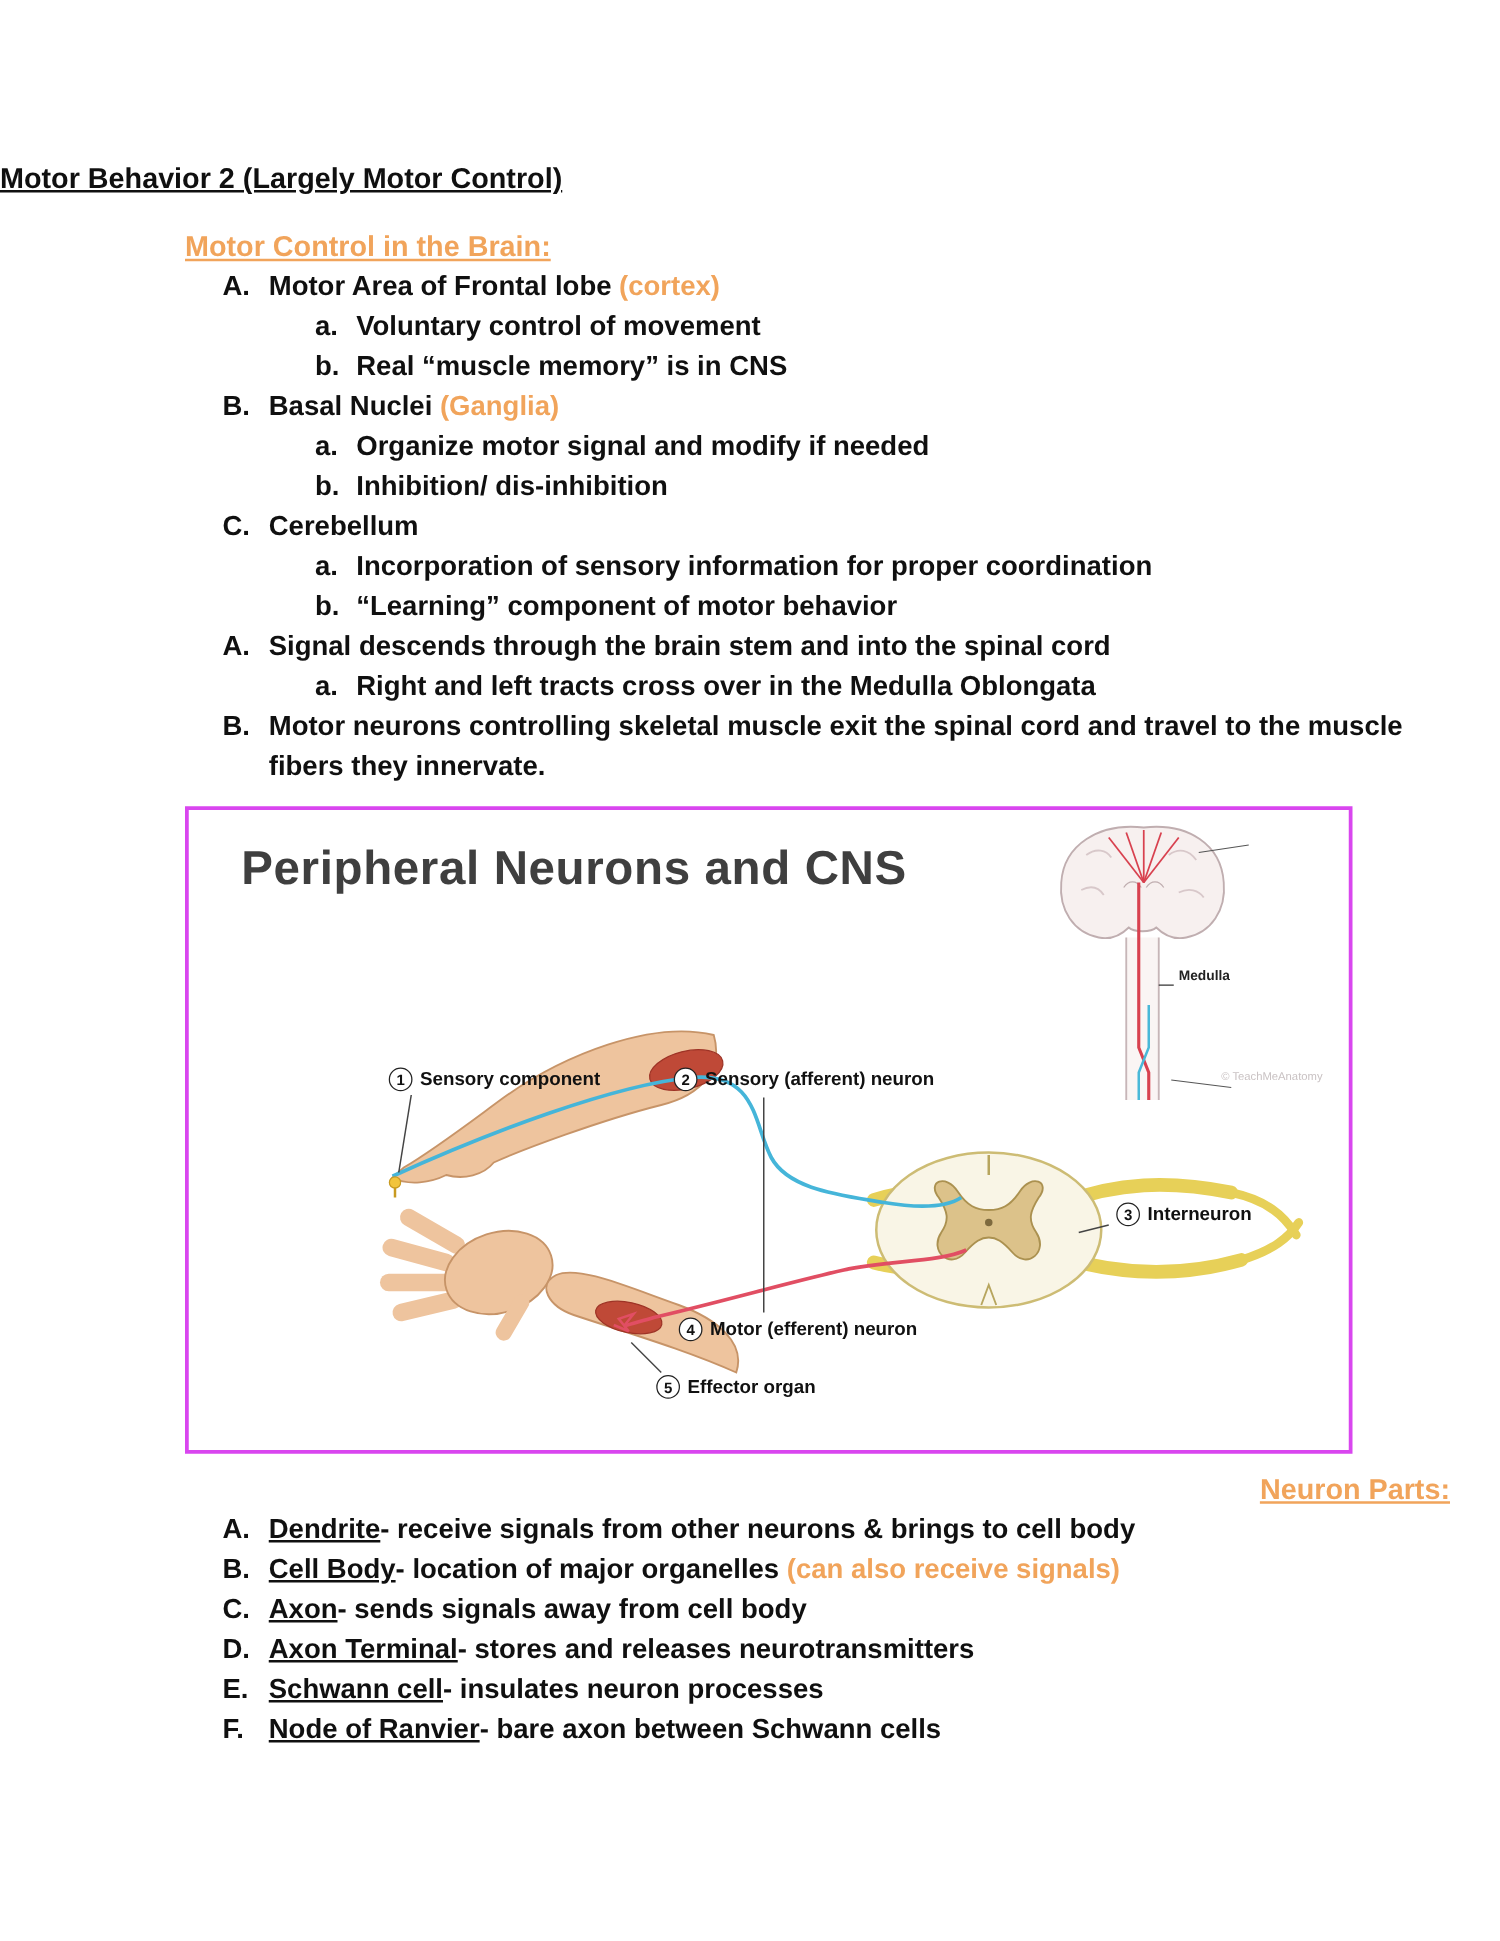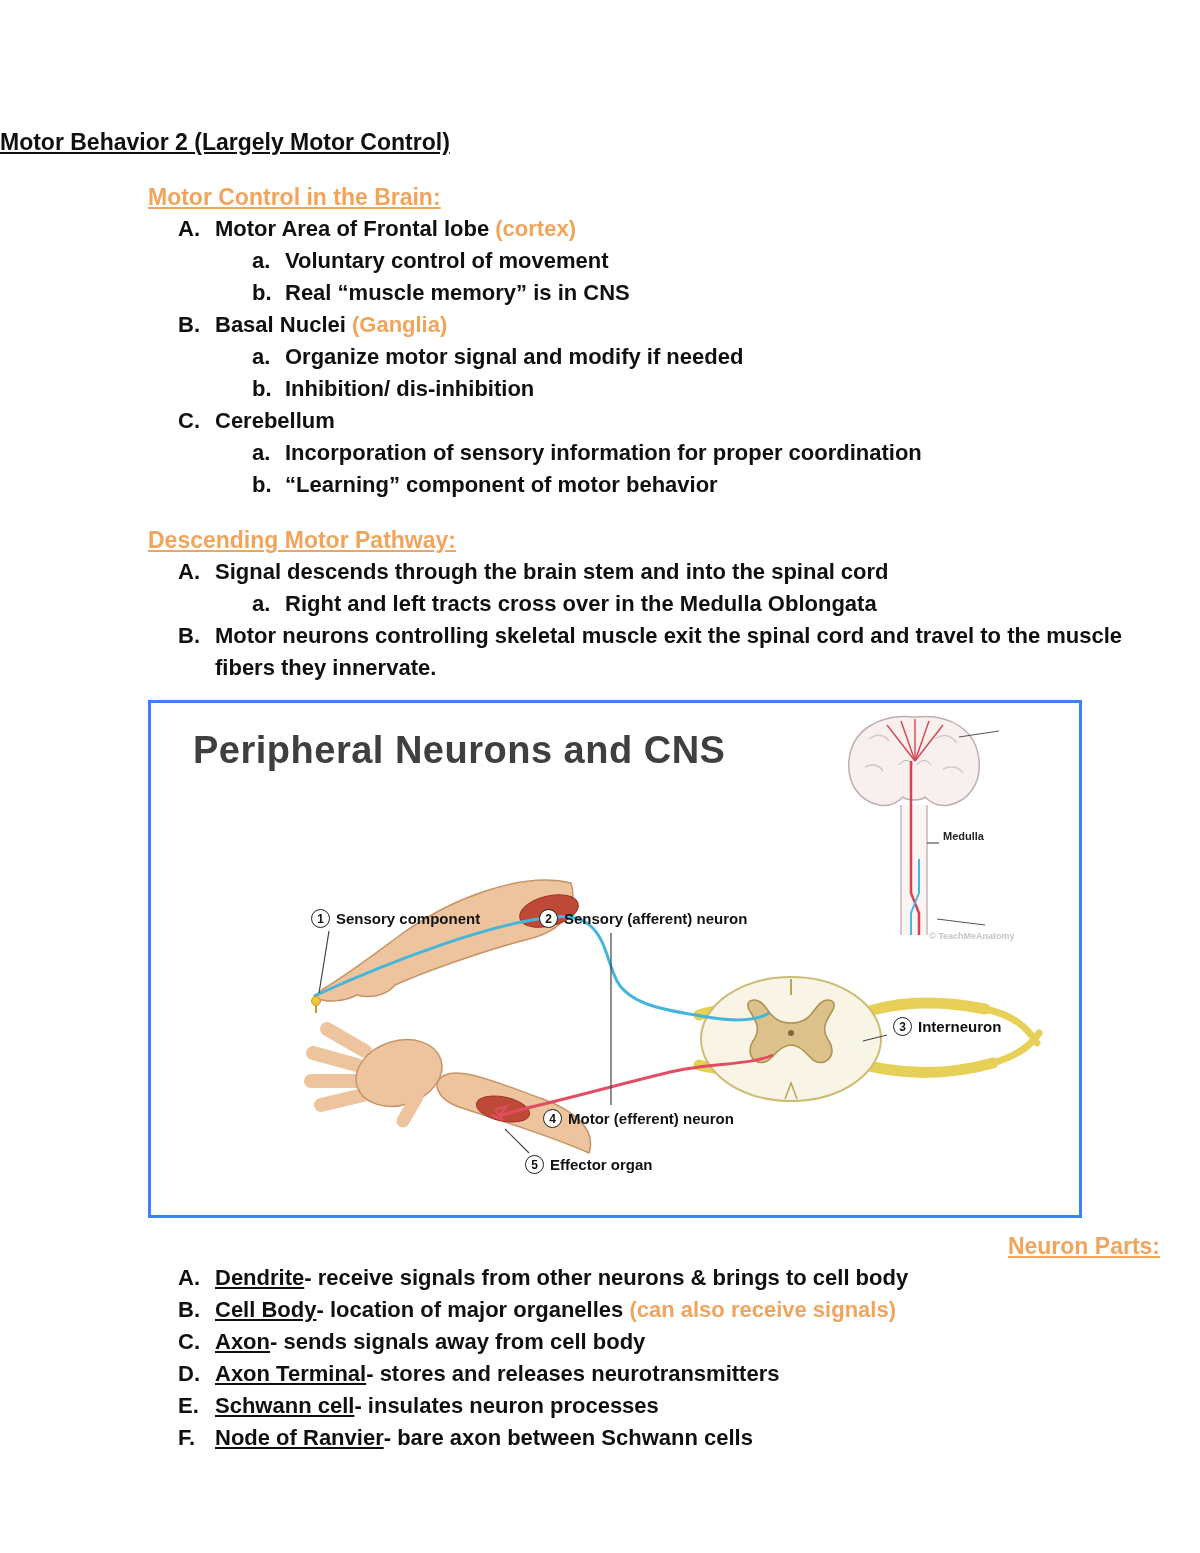--- a/index.html
+++ b/index.html
@@ -21,38 +21,38 @@
   .l1 { display:flex; margin-left:30px; font-size:22px; line-height:32px; max-width:945px; }
   .l1 > .m { flex:none; width:37px; }
   .l2 { display:flex; margin-left:104px; font-size:22px; line-height:32px; max-width:900px; }
   .l2 > .m { flex:none; width:33px; }
   .accent { color:#F1A45B; }
   .term { text-decoration:underline; }
   .t { display:block; }
 
   .figure {
     position:relative; width:934px; height:518px;
-    border:3px solid #3b82f6; background:#ffffff; margin-top:16px;
+    border:3px solid #d946ef; background:#ffffff; margin-top:16px;
   }
   .figure svg { position:absolute; left:0; top:0; }
   .fig-title {
     position:absolute; left:42px; top:26px;
     font-size:38px; letter-spacing:0.5px; color:#3f3f3f; font-weight:700;
   }
   .fig-label {
     position:absolute; display:flex; align-items:center; gap:6px;
     font-size:15px; font-weight:700; color:#111; white-space:nowrap;
   }
   .circ {
     display:inline-flex; align-items:center; justify-content:center;
     width:19px; height:19px; border:1.6px solid #222; border-radius:50%;
     font-size:12px; flex:none; background:#fff;
   }
   .medulla { position:absolute; left:792px; top:127px; font-size:11px; font-weight:700; color:#222; }
-  .watermark { position:absolute; left:778px; top:228px; font-size:9px; font-weight:700; color:#c9c2c3; }
+  .watermark { position:absolute; left:778px; top:208px; font-size:9px; font-weight:400; color:#c9c2c3;padding-left:48px; }
 </style>
 </head>
 <body>
 
 <div class="doc">
 
   <div class="title">Motor Behavior 2 (Largely Motor Control)</div>
 
   <div class="h1">Motor Control in the Brain:</div>
 
@@ -88,21 +88,20 @@
   </div>
   <div class="l2">
     <span class="m">a.</span>
     <span class="t">Incorporation of sensory information for proper coordination</span>
   </div>
   <div class="l2">
     <span class="m">b.</span>
     <span class="t">“Learning” component of motor behavior</span>
   </div>
 
-  <div class="h1">Descending Motor Pathway:</div>
 
   <div class="l1">
     <span class="m">A.</span>
     <span class="t">Signal descends through the brain stem and into the spinal cord</span>
   </div>
   <div class="l2">
     <span class="m">a.</span>
     <span class="t">Right and left tracts cross over in the Medulla Oblongata</span>
   </div>
   <div class="l1">

